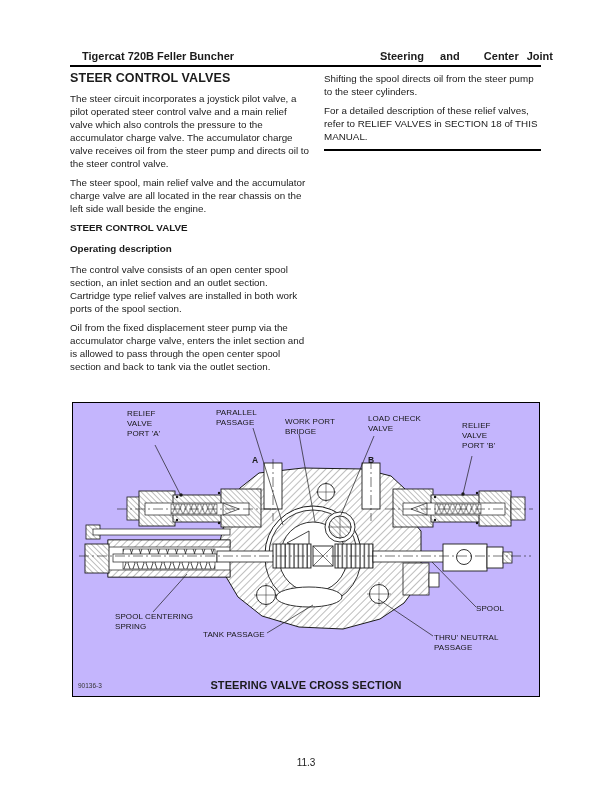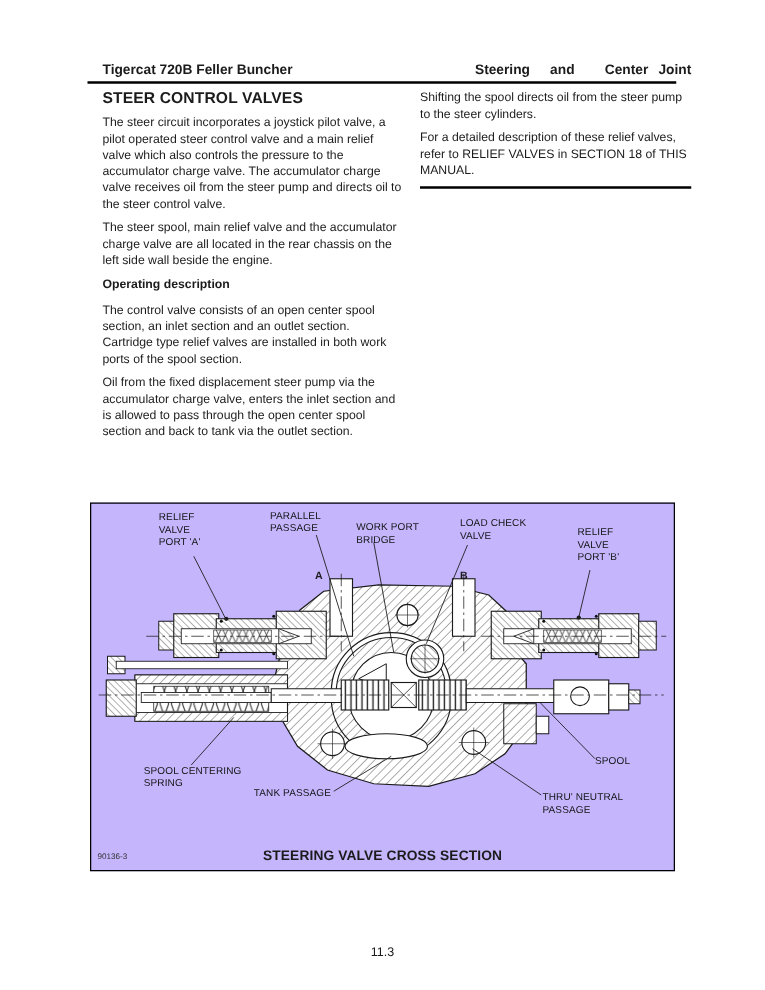--- a/index.html
+++ b/index.html
@@ -8,21 +8,21 @@
     font-family:"Liberation Sans", sans-serif; color:#1b1b1b;
     margin:0 auto; overflow:hidden;
   }
   .hdr { position:absolute; left:82px; top:50px; width:471px;
          display:flex; justify-content:space-between;
          font-size:11px; font-weight:bold; }
   .hdr-right { word-spacing:5px; white-space:pre; }
   .hdr-rule { position:absolute; left:70px; top:65px; width:471px; height:2px; background:#000; }
 
   .columns { position:absolute; left:70px; top:72px; width:471px;
-             display:flex; gap:14px; font-size:9.8px; line-height:13px;margin-left:12px; }
+             display:flex; gap:14px; font-size:9.8px; line-height:13px; }
   .col-left  { width:240px; }
   .col-right { width:217px; }
   .col h1 { font-size:12.5px; margin:0 0 7px; letter-spacing:0.1px; }
   .col p  { margin:0 0 6px; }
   .subhead { font-weight:bold; margin:3px 0 8px; }
   .end-rule { height:1.5px; background:#000; margin-top:6px; width:100%; }
 
   .figure { position:absolute; left:72px; top:402px; width:466px; height:293px;
             border:1px solid #000; background:#c4b5fd; }
   .figure svg { position:absolute; left:0; top:0; }
@@ -44,20 +44,21 @@
     <span>Tigercat 720B Feller Buncher</span>
     <span class="hdr-right">Steering  and   Center Joint</span>
   </div>
   <div class="hdr-rule"></div>
 
   <div class="columns">
     <div class="col col-left">
       <h1>STEER CONTROL VALVES</h1>
       <p>The steer circuit incorporates a joystick pilot valve, a pilot operated steer control valve and a main relief valve which also controls the pressure to the accumulator charge valve.  The accumulator charge valve receives oil from the steer pump and directs oil to the steer control valve.</p>
       <p>The steer spool, main relief valve and the accumulator charge valve are all located in the rear chassis on the left side wall beside the engine.</p>
+      <div class="subhead">STEER CONTROL VALVE</div>
       <div class="subhead">Operating description</div>
       <p>The control valve consists of an open center spool section, an inlet section and an outlet section.  Cartridge type relief valves are installed in both work ports of the spool section.</p>
       <p>Oil from the fixed displacement steer pump via the accumulator charge valve, enters the inlet section and is allowed to pass through the open center spool section and back to tank via the outlet section.</p>
     </div>
     <div class="col col-right">
       <p>Shifting the spool directs oil from the steer pump to the steer cylinders.</p>
       <p>For a detailed description of these relief valves, refer to RELIEF VALVES in SECTION 18 of THIS MANUAL.</p>
       <div class="end-rule"></div>
     </div>
   </div>

